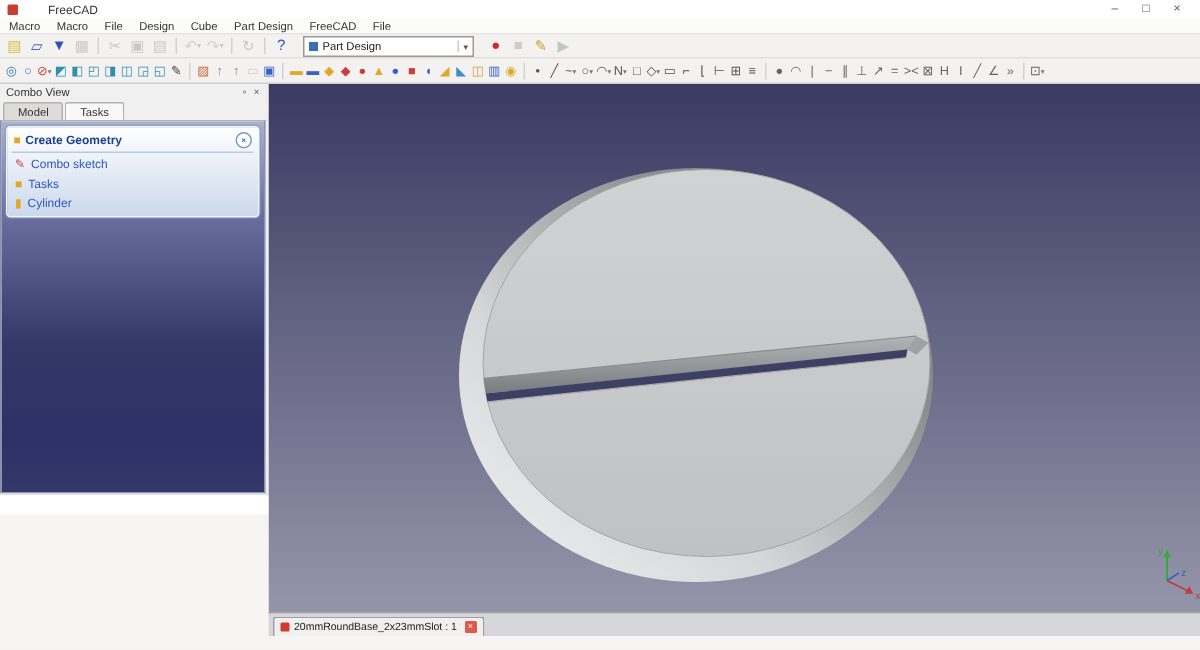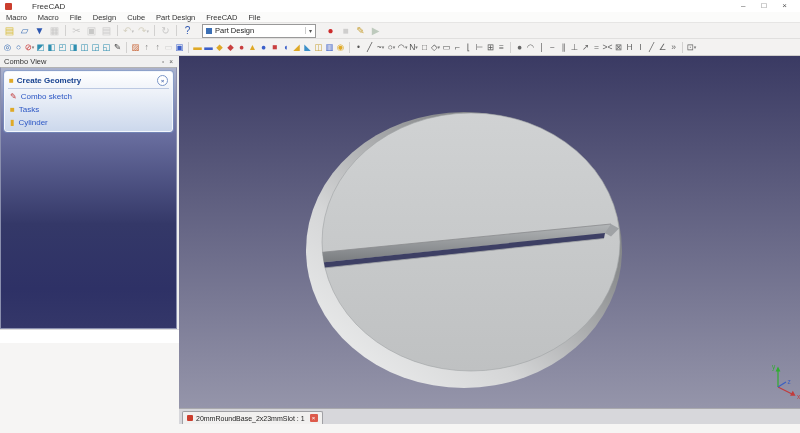--- a/index.html
+++ b/index.html
@@ -200,20 +200,24 @@
   </div>
 
   <div id="content">
     <div id="left-panel">
       <div class="combo-head">
         <span>Combo View</span>
         <span class="head-btns">
           <span>▫</span>
           <span>×</span>
         </span>
+      </div>
+      <div class="panel-tabs">
+        <span class="ptab">Model</span>
+        <span class="ptab active">Tasks</span>
       </div>
       <div class="task-area">
         <div class="group-card">
           <div class="group-head">
             <span class="glyph" style="color: rgb(223, 169, 39);">■</span>
             <span>Create Geometry</span>
             <span class="group-toggle">×</span>
           </div>
           <div class="task-item">
             <span class="glyph" style="color: rgb(194, 59, 59);">✎</span>

